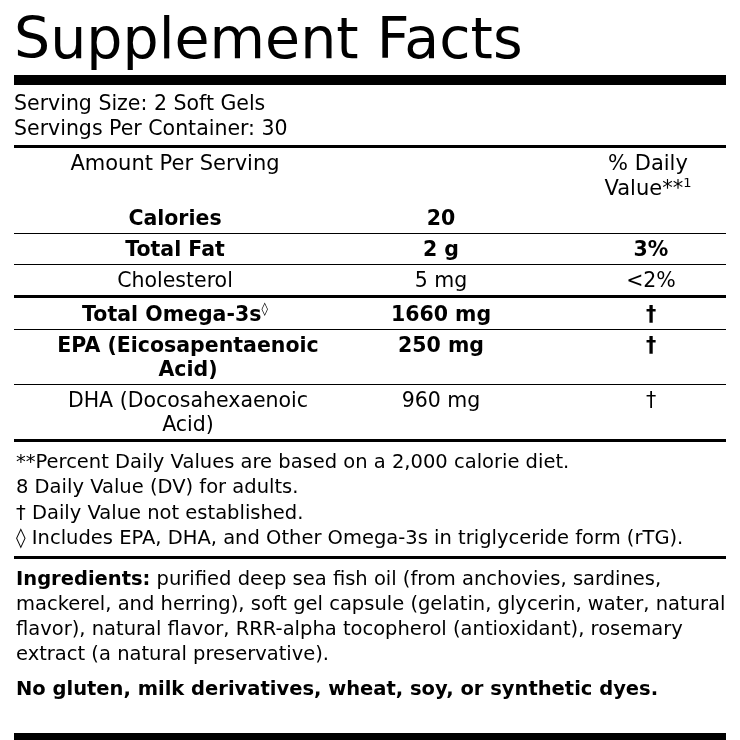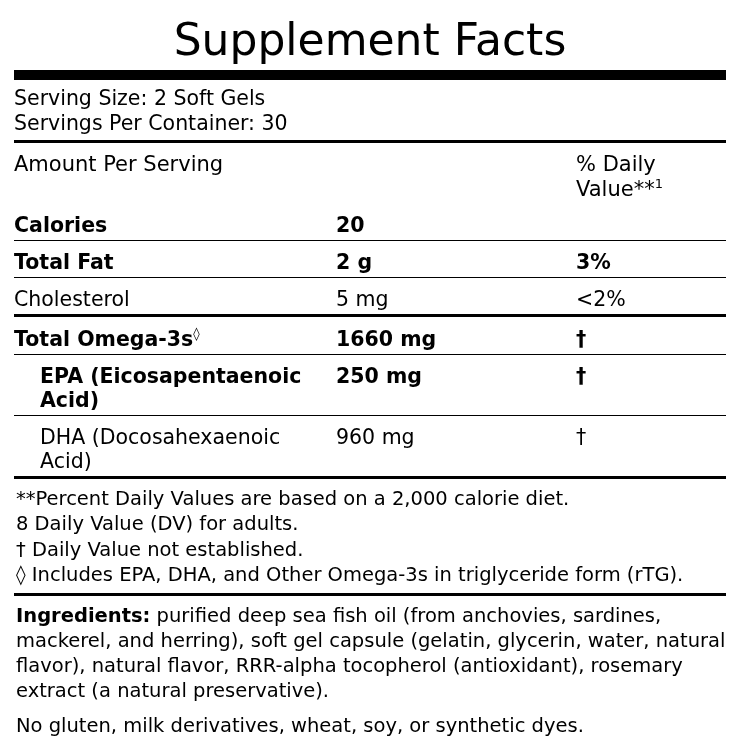--- a/index.html
+++ b/index.html
@@ -18,26 +18,25 @@
     box-sizing: border-box;
     width: 740px;
     height: 740px;
     padding: 8px 14px 0 14px;
     display: flex;
     flex-direction: column;
   }
 
   
   .title {
-    font-size: 44px;
+    font-size: 57px;
     line-height: 1.0;
     font-weight: normal;
     letter-spacing: 0px;
-    text-align: center;
-    margin: 10px 0 6px 0;
+    margin: 2px 0 6px 0;
     white-space: nowrap;
   }
 
   .rule-heavy {
     border-bottom: 10px solid #000;
     margin: 2px 0 4px 0;
   }
   .rule-mid2 {
     border-bottom: 3px solid #000;
     margin: 0;
@@ -48,24 +47,24 @@
     line-height: 1.22;
     padding: 2px 0 4px 0;
   }
 
   table.facts {
     width: 100%;
     border-collapse: collapse;
     font-size: 20.5px;
   }
   table.facts td, table.facts th {
-    padding: 9px 0 3px 0;
+    padding: 3px 0 3px 0;
     vertical-align: baseline;
     font-weight: normal;
-    text-align: left;
+    text-align: center;
   }
   td.col-amt, th.col-amt {
     text-align: right;
     width: 210px;
     padding-right: 30px !important;
   }
   td.col-dv, th.col-dv {
     text-align: center;
     width: 150px;
   }
@@ -107,21 +106,21 @@
   .ingredients {
     font-size: 19.5px;
     line-height: 1.28;
     padding: 8px 0 4px 2px;
   }
   .ingredients b {
     font-weight: bold;
   }
   .allergen {
     font-size: 19.5px;
-    font-weight: normal;
+    font-weight: bold;
     padding: 6px 0 6px 2px;
     line-height: 1.2;
   }
   .bottom-bar {
     margin-top: auto;
     border-bottom: 7px solid #000;
   }
 </style>
 </head>
 <body>

